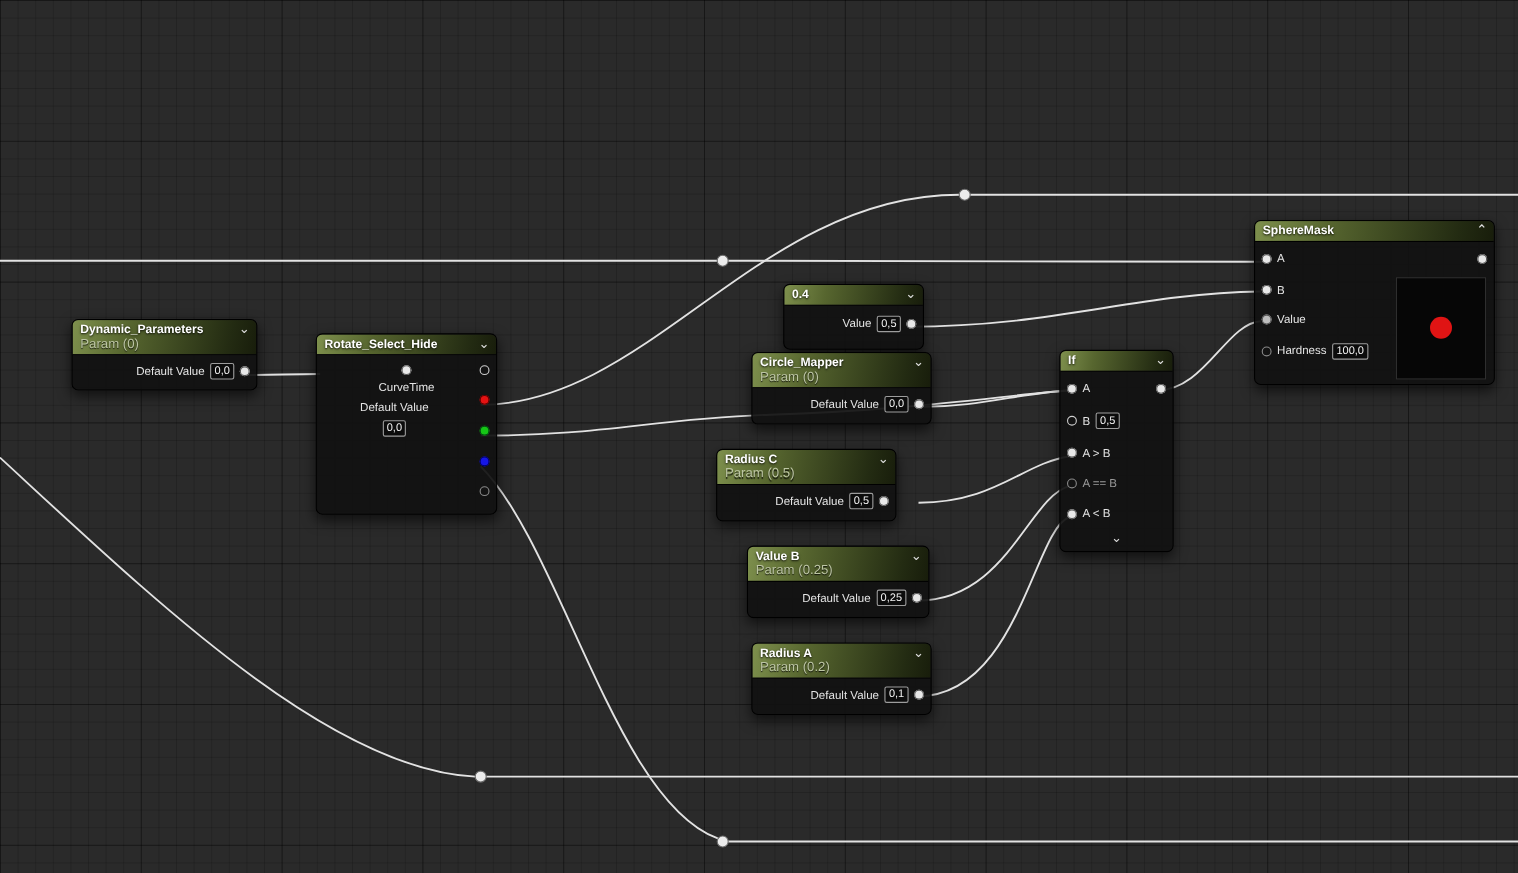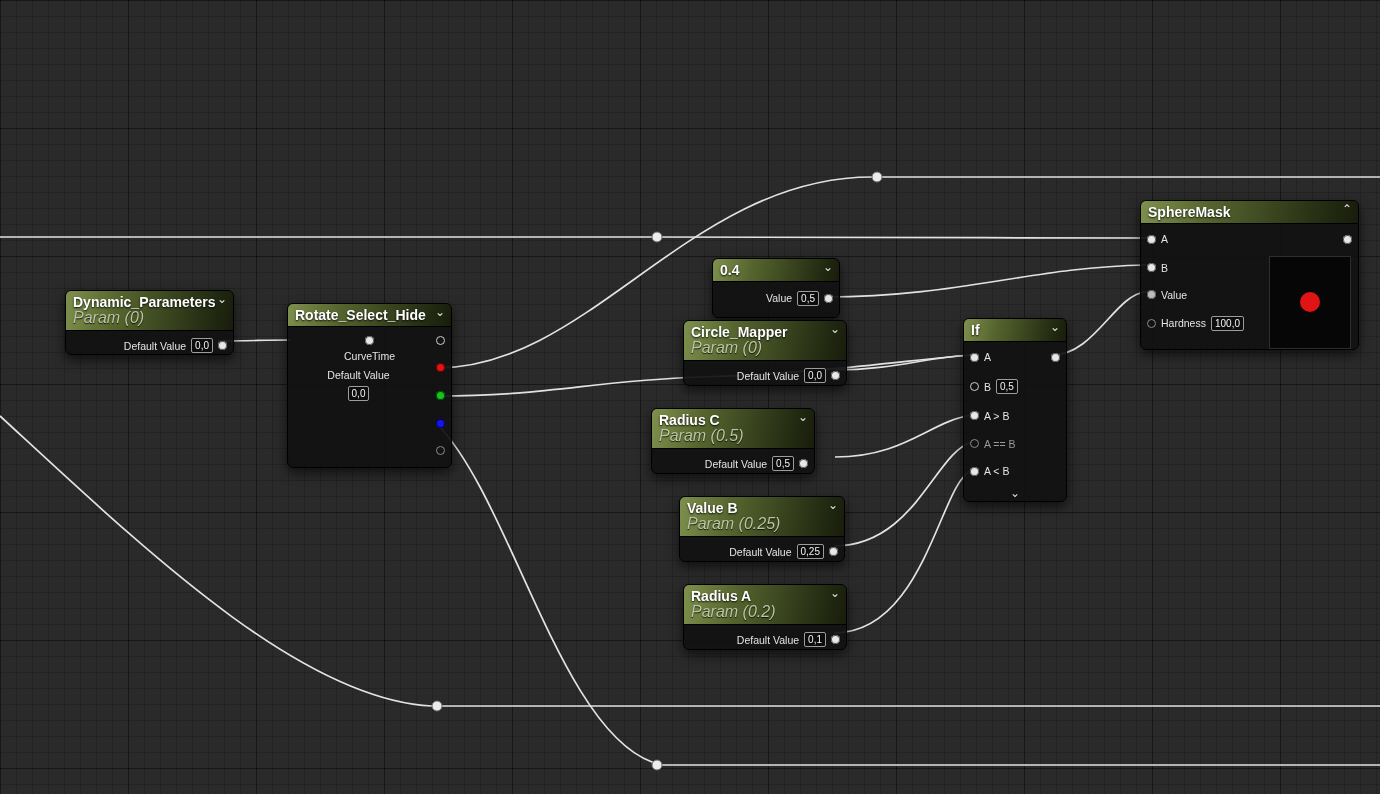--- a/index.html
+++ b/index.html
@@ -18,22 +18,22 @@
   .node {
     position:absolute; z-index:2;
     background:rgba(17,17,17,0.93);
     border:1px solid #000; border-radius:6px;
     box-shadow:0 5px 12px rgba(0,0,0,0.6);
     color:#e8e8e8; font-size:10.5px;
   }
   .hdr { position:relative; border-radius:5px 5px 0 0; padding:3px 7px 3px 7px; border-bottom:1px solid #000; }
   .hdr.green { background:linear-gradient(100deg,#7e904d 0%,#57662f 30%,#232b12 85%,#181d0b 100%); }
   .hdr.blue  { background:linear-gradient(100deg,#84a4b2 0%,#4c6370 30%,#1d272d 85%,#141b1f 100%); }
-  .title { font-weight:bold; font-size:14px; color:#fff; text-shadow:0 1px 2px rgba(0,0,0,0.9); white-space:nowrap; }
-  .subtitle { font-style:italic; font-size:16px; color:#bcc5a3; text-shadow:0 1px 1px rgba(0,0,0,0.8); margin-top:-1px; }
+  .title { font-weight:bold; font-size:11px; color:#fff; text-shadow:0 1px 2px rgba(0,0,0,0.9); white-space:nowrap; }
+  .subtitle { font-size:12px; color:#bcc5a3; text-shadow:0 1px 1px rgba(0,0,0,0.8); margin-top:-1px; }
   .chev { position:absolute; right:6px; top:1px; font-size:12px; color:#e0e0e0; line-height:14px; cursor:pointer; }
   .body { position:relative; }
   .row { display:flex; align-items:center; gap:5px; padding:0 6px; }
   .lbl { white-space:nowrap; color:#e4e4e4; }
   .dim { color:#9a9a9a; }
   .sp { flex:1; }
   .valbox {
     background:#0c0c0c; border:1px solid #9d9d9d; border-radius:2px;
     padding:0 3px; font-size:10px; line-height:13px; color:#f2f2f2; white-space:nowrap;
   }

